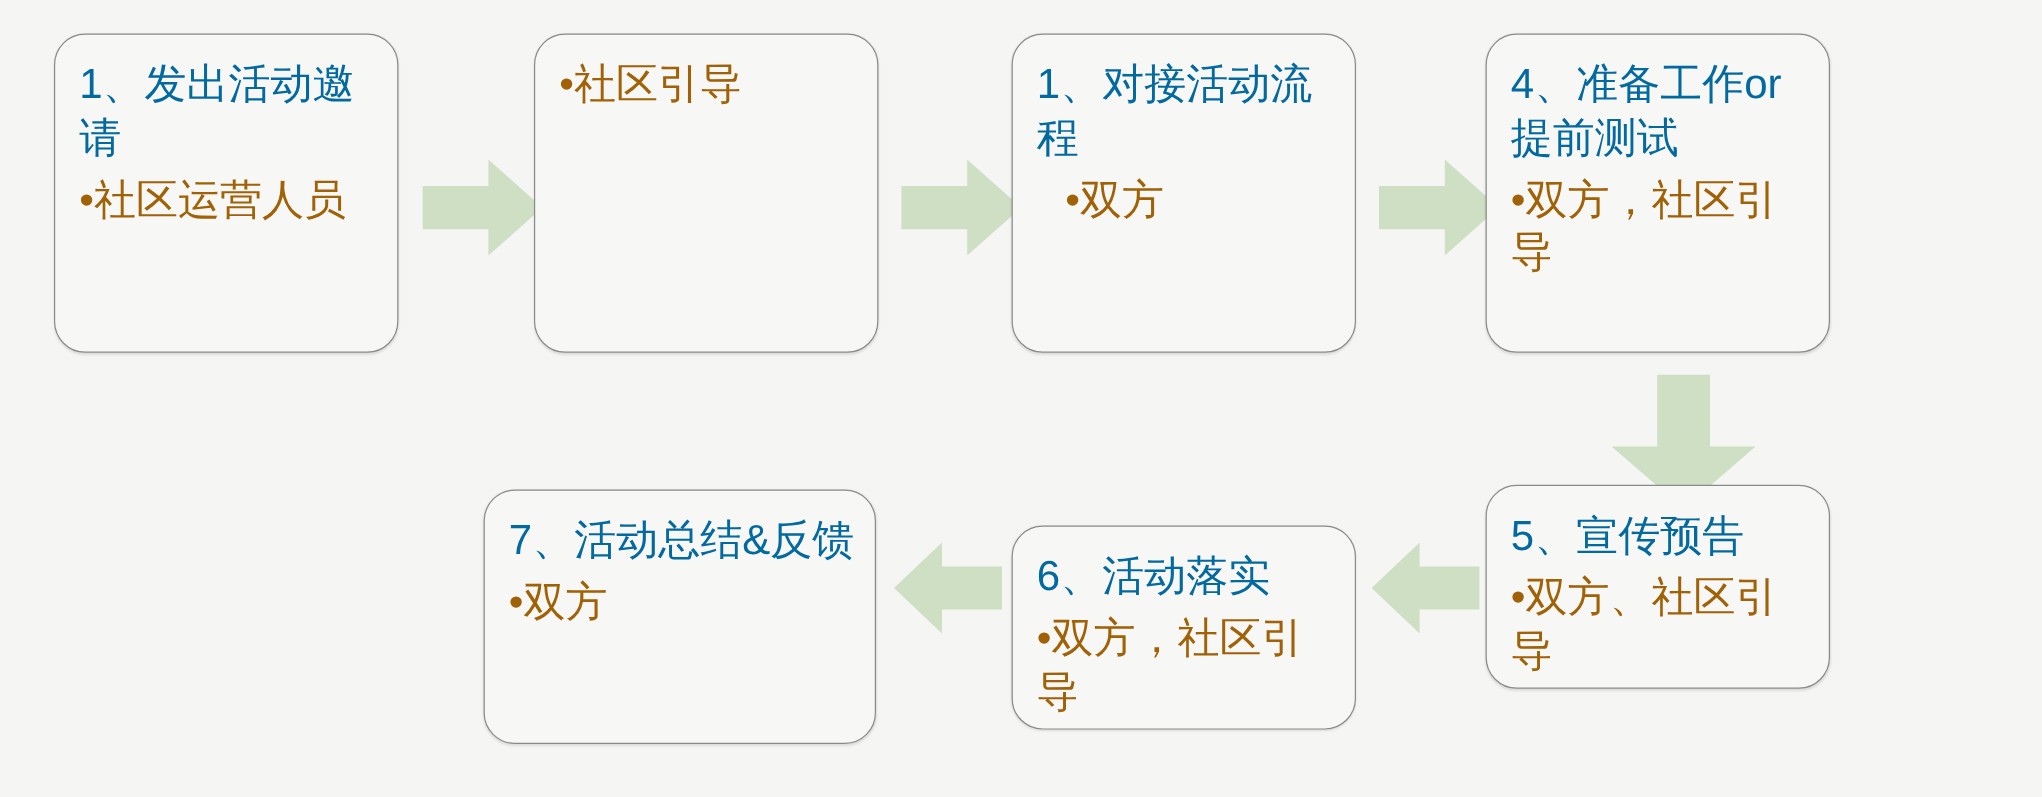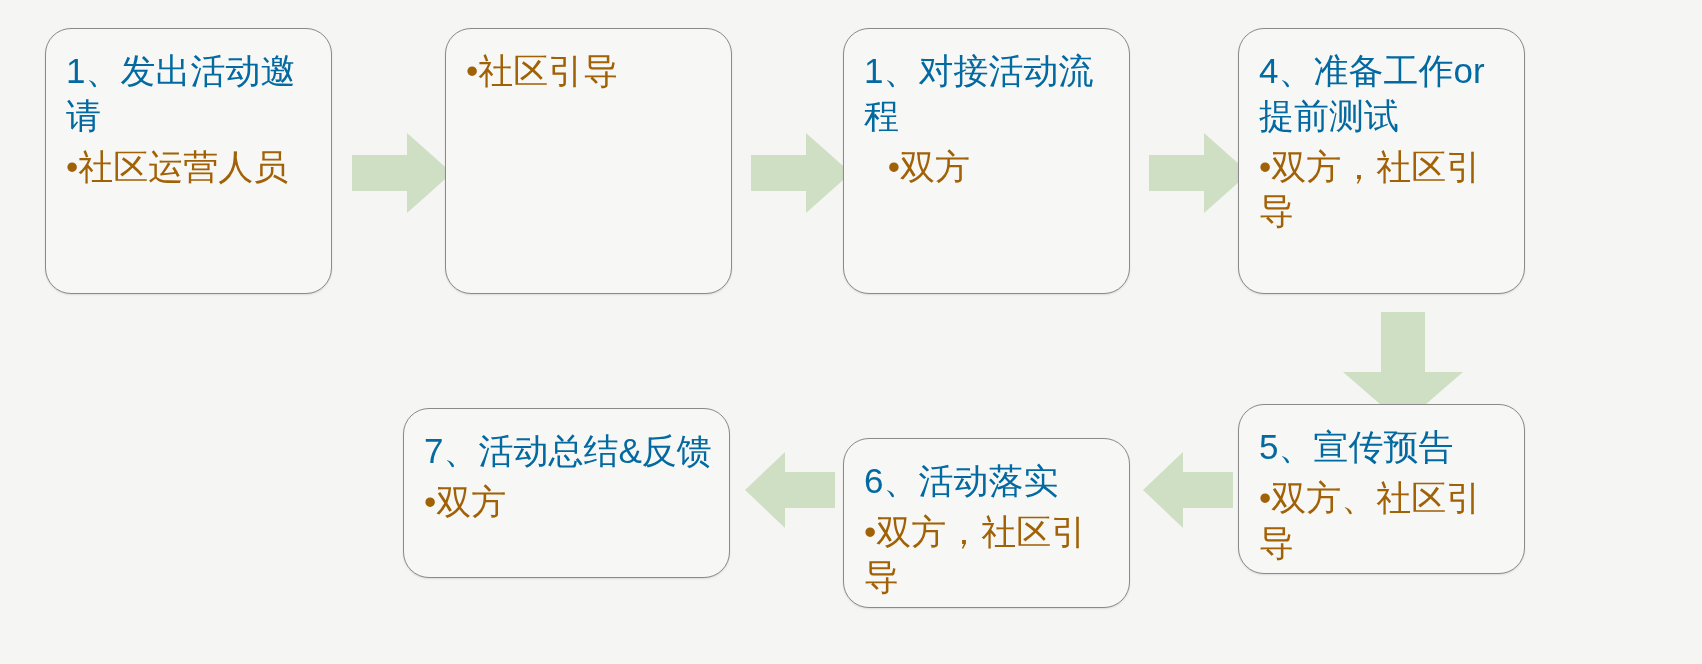--- a/index.html
+++ b/index.html
@@ -55,21 +55,21 @@
   }
   .arrow svg { display: block; }
 
   
   #node1 { left: 45px;   top: 28px;  width: 287px; height: 266px; }
   #node2 { left: 445px;  top: 28px;  width: 287px; height: 266px; }
   #node3 { left: 843px;  top: 28px;  width: 287px; height: 266px; }
   #node4 { left: 1238px; top: 28px;  width: 287px; height: 266px; }
   #node5 { left: 1238px; top: 404px; width: 287px; height: 170px; }
   #node6 { left: 843px;  top: 408px; width: 287px; height: 170px; margin-top: 30px; }
-  #node7 { left: 403px;  top: 408px; width: 327px; height: 170px; }
+  #node7 { left: 403px;  top: 408px; width: 327px; height: 212px; }
 
   #arrow1 { left: 352px;  top: 133px; }
   #arrow2 { left: 751px;  top: 133px; }
   #arrow3 { left: 1149px; top: 133px; }
   #arrow4 { left: 1343px; top: 312px; }
   #arrow5 { left: 1143px; top: 452px; }
   #arrow6 { left: 745px;  top: 452px; }
 </style>
 </head>
 <body>

